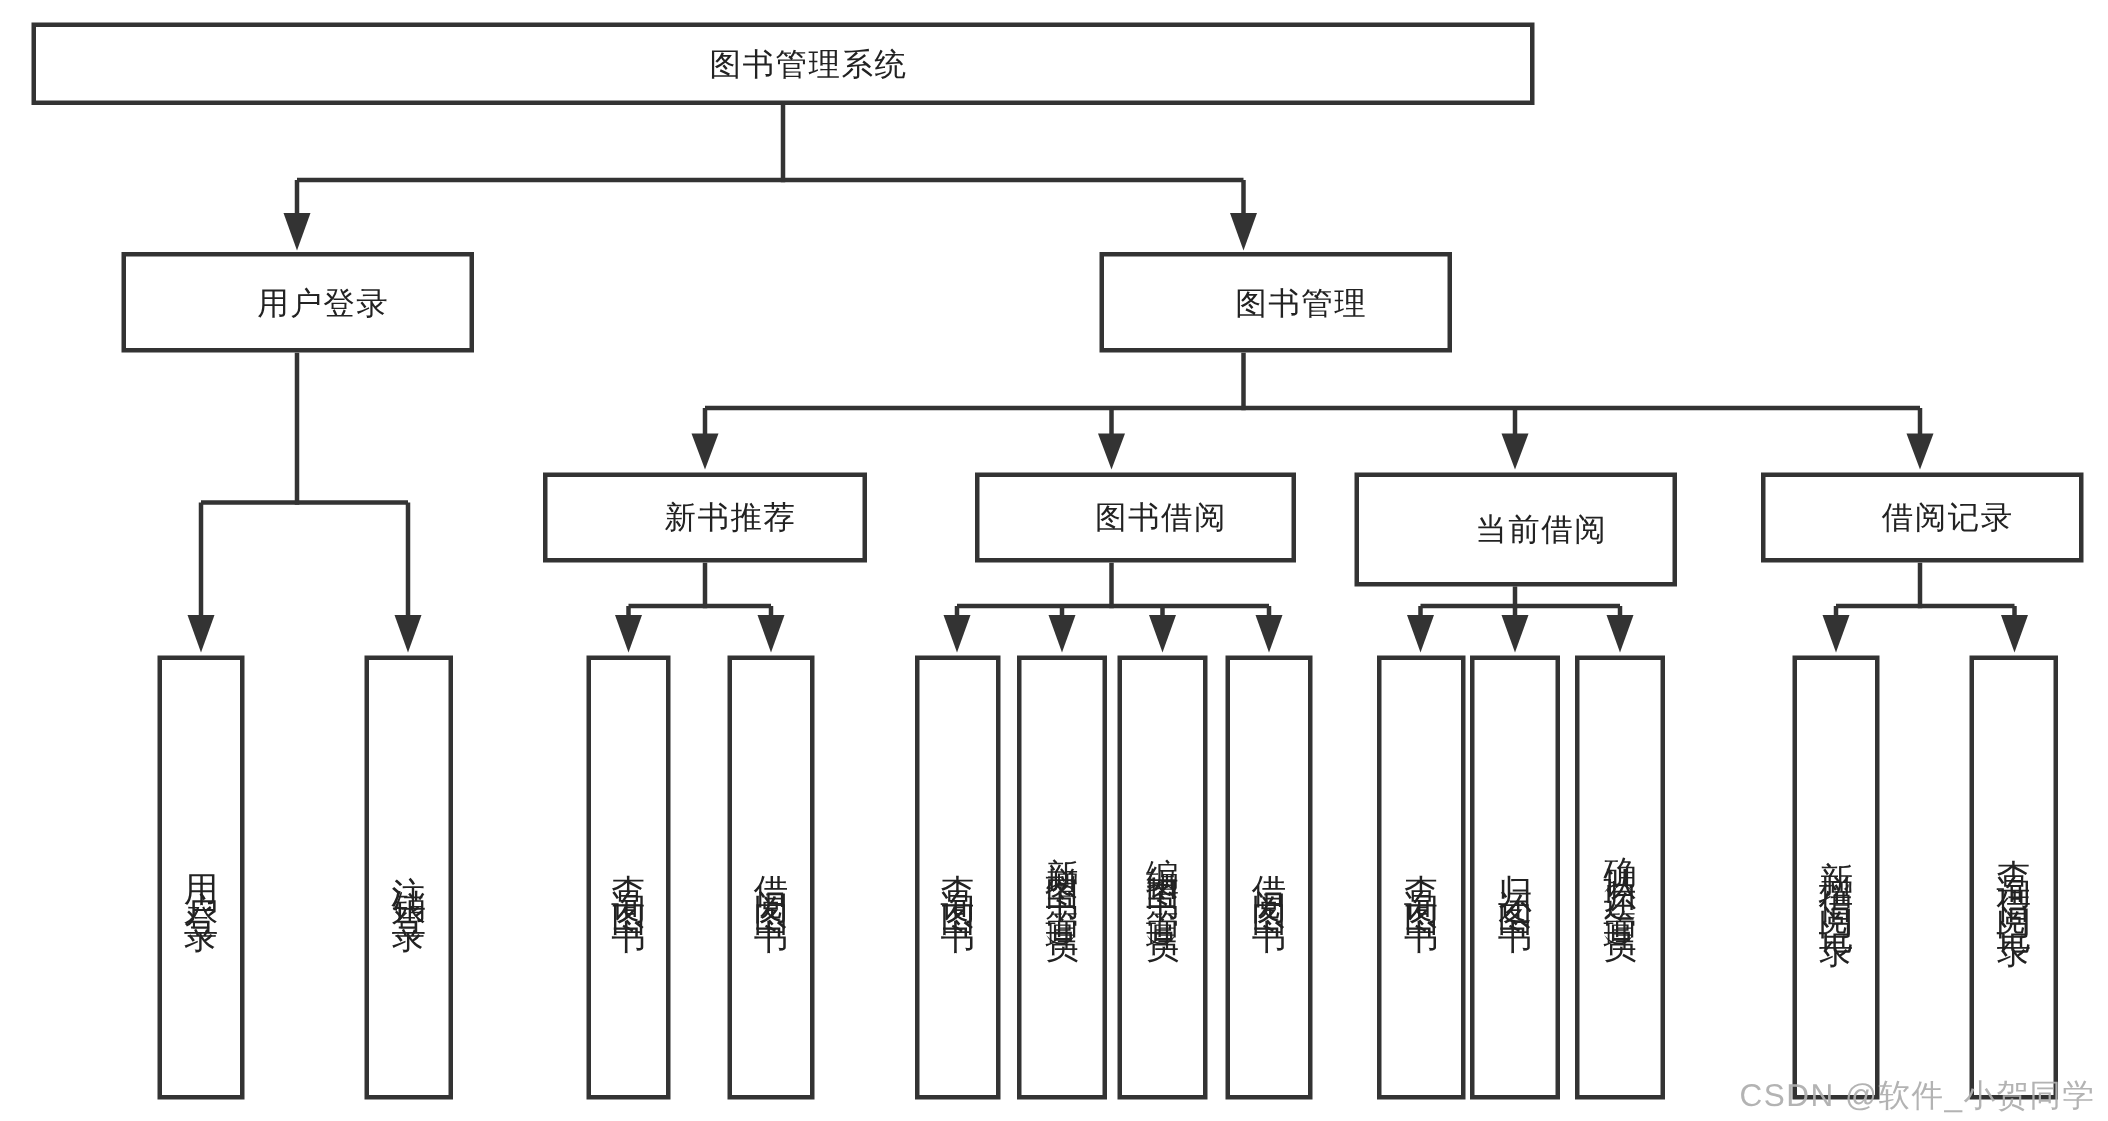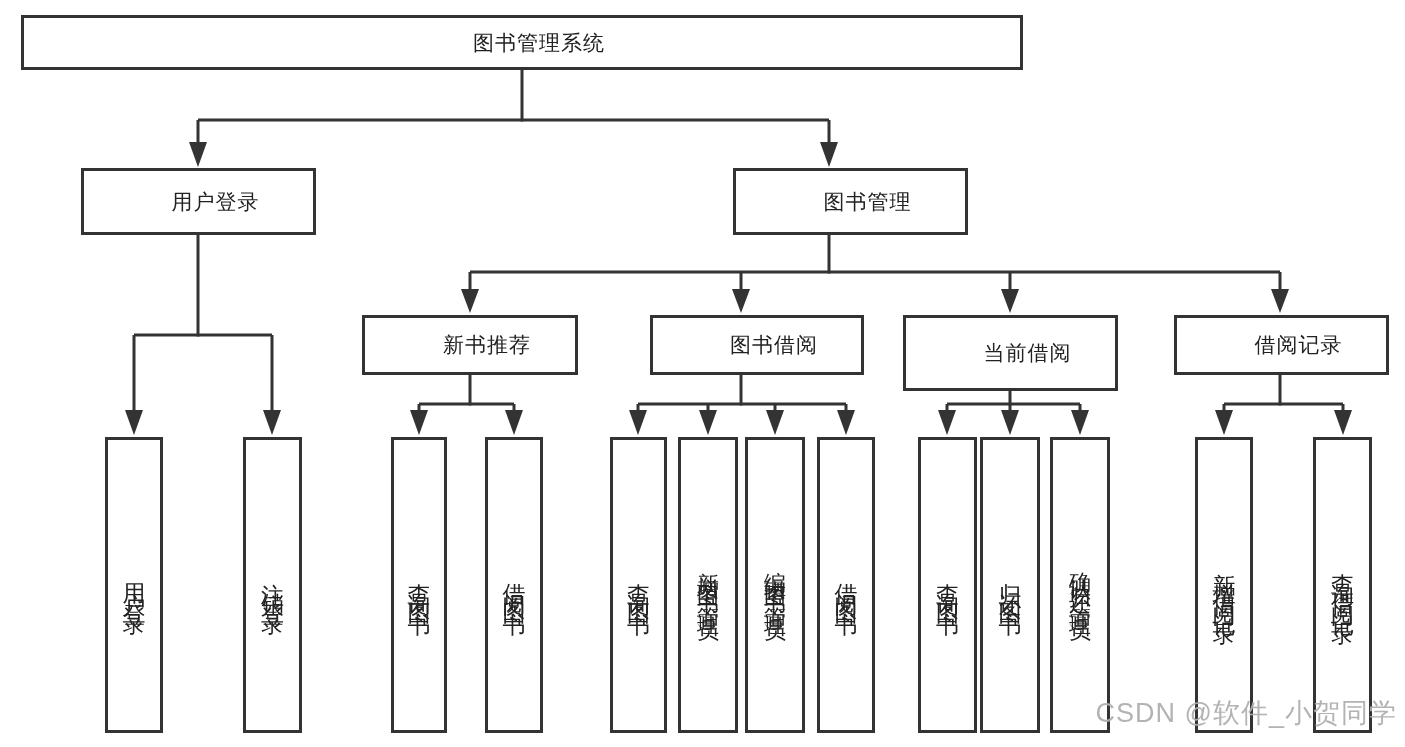--- a/index.html
+++ b/index.html
@@ -47,22 +47,22 @@
     letter-spacing: 10px;
     line-height: 1;
   }
   .vnode.long span {
     font-size: 22px;
     letter-spacing: 7px;
   }
   .watermark {
     position: absolute;
     right: 8px;
-    bottom: 16px;
-    font-size: 27px;
+    bottom: 3px;
+    font-size: 21px;
     color: rgba(175, 175, 175, 0.95);
     letter-spacing: 1px;
     z-index: 5;
     white-space: nowrap;
   }
 </style>
 </head>
 <body>
 
 <div class="canvas">

